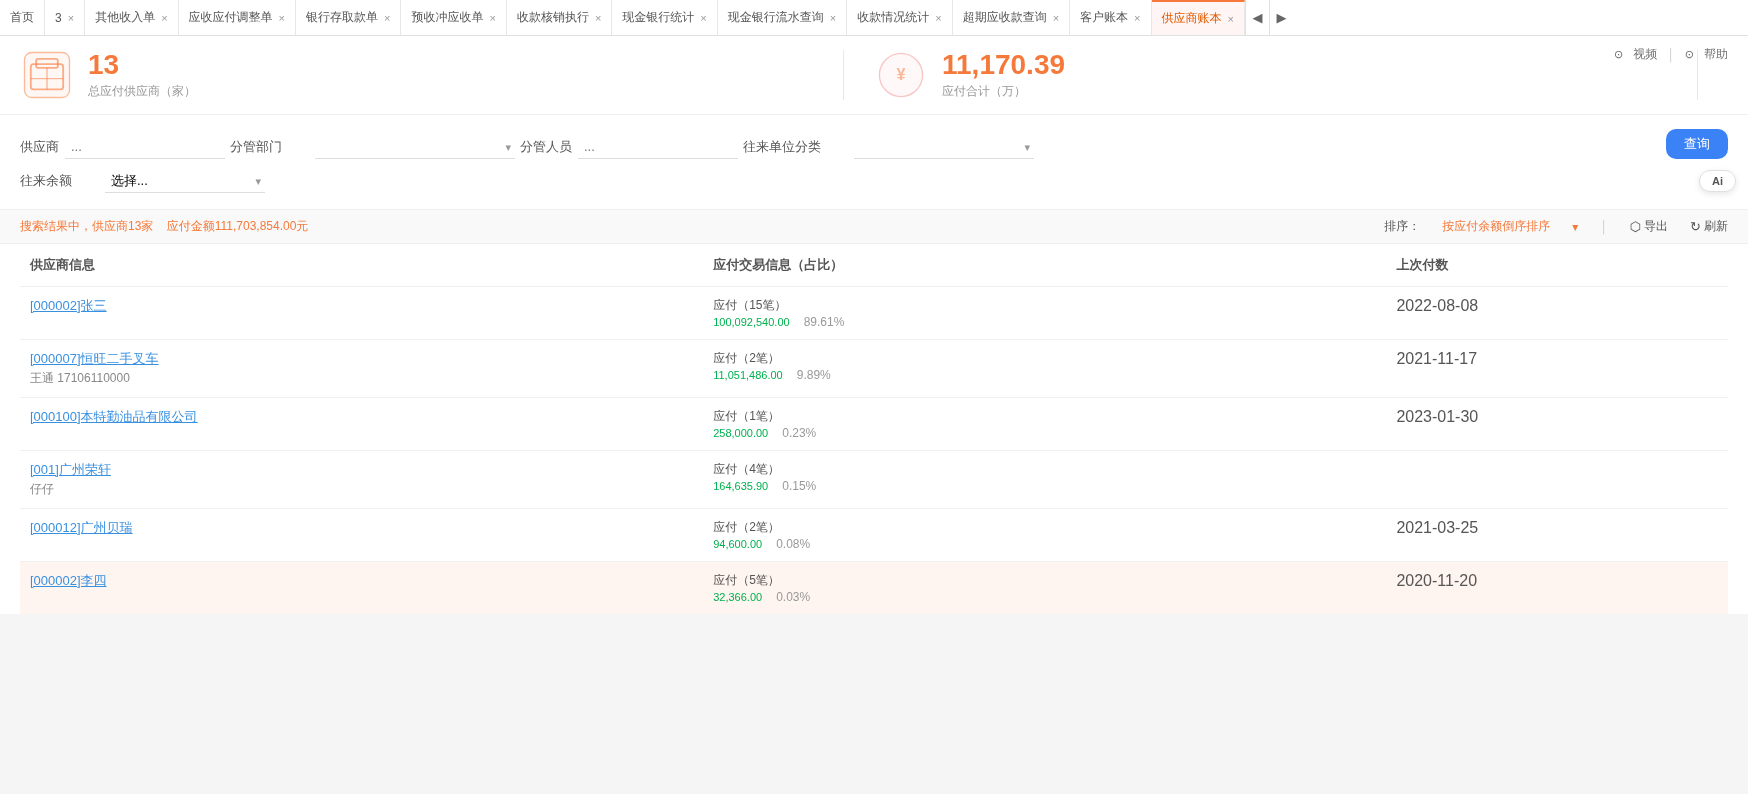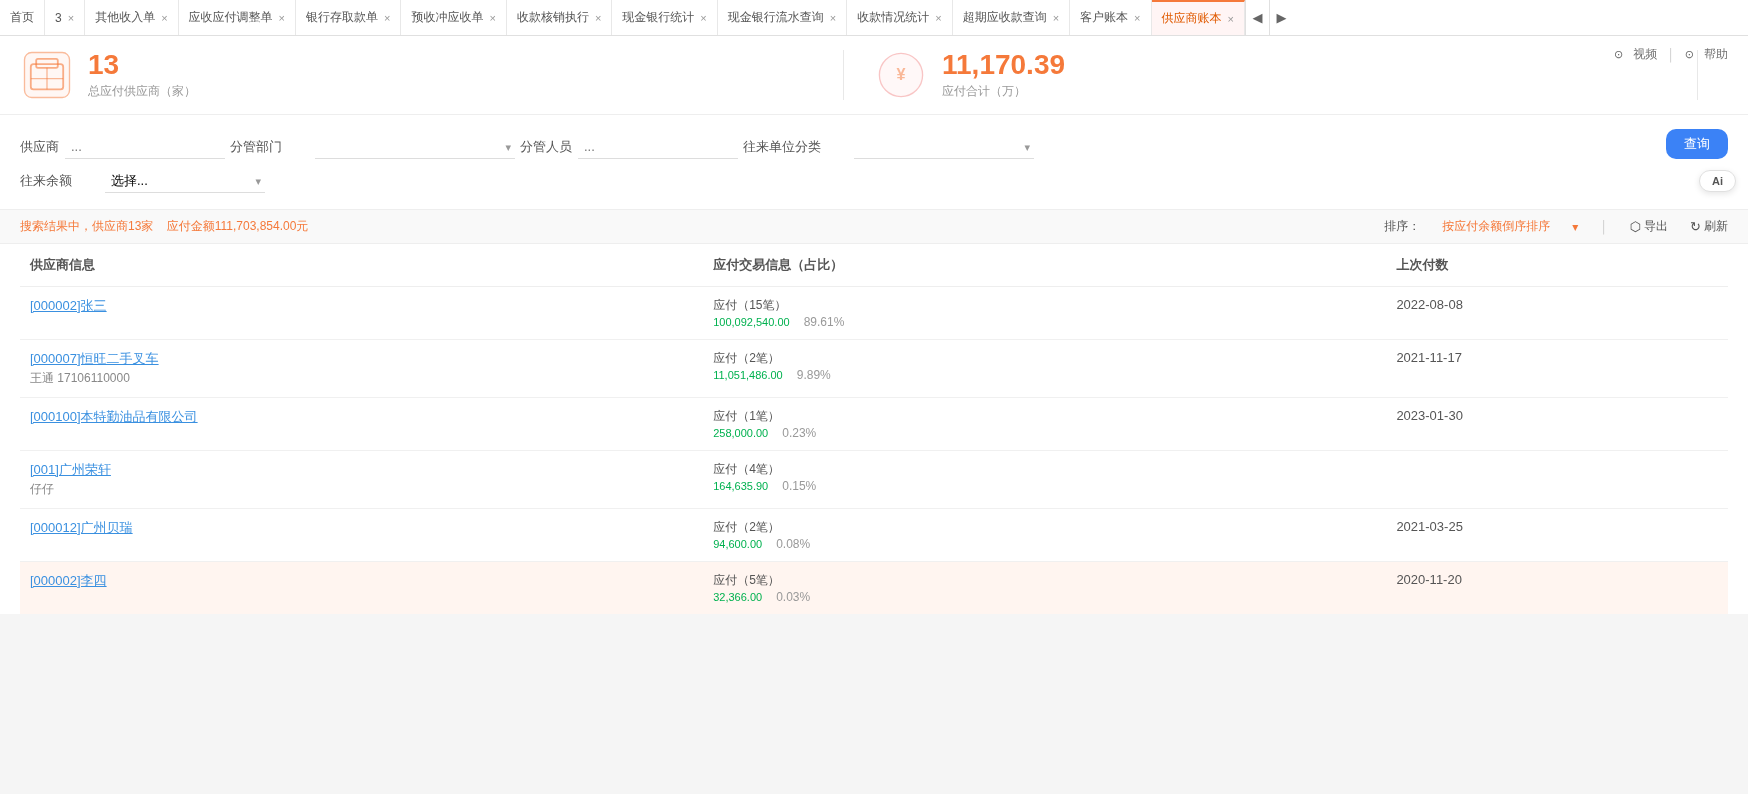--- a/index.html
+++ b/index.html
@@ -86,21 +86,21 @@
     .data-table td { padding: 10px 10px; font-size: 13px; color: #333; vertical-align: top; }
     .data-table tr { border-bottom: 1px solid #f0f0f0; }
     .data-table tr:last-child { border-bottom: none; }
     .data-table tr.highlighted { background: #fff5f0; }
     .supplier-link { color: #3a90e0; text-decoration: underline; cursor: pointer; font-size: 13px; }
     .supplier-sub { font-size: 12px; color: #888; margin-top: 2px; }
     .tx-label { font-size: 12px; color: #555; }
     .tx-amount { color: #00b14f; font-size: 11px; margin-top: 2px; cursor: pointer; }
     .tx-pct { font-size: 12px; color: #999; margin-left: 14px; }
     .tx-row { display: flex; align-items: baseline; gap: 0; }
-    .date-val { font-size: 13px; color: #555; }
+    .date-val { font-size: 16px; color: #555; }
 
     
     .ai-btn {
       position: fixed; right: 12px; top: 170px; background: #fff;
       border: 1px solid #e0e0e0; border-radius: 20px; padding: 4px 12px;
       font-size: 11px; color: #555; cursor: pointer; box-shadow: 0 2px 6px rgba(0,0,0,0.1);
       font-weight: bold;
     }
   </style>
 </head>

